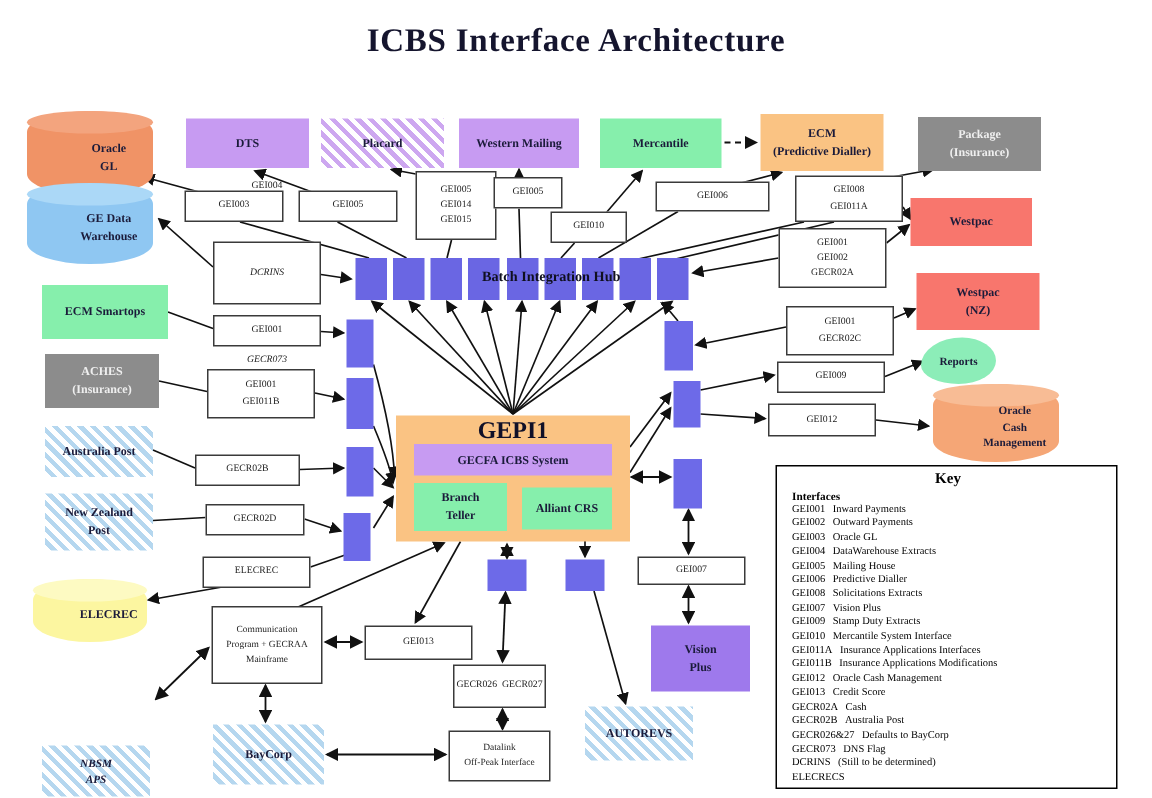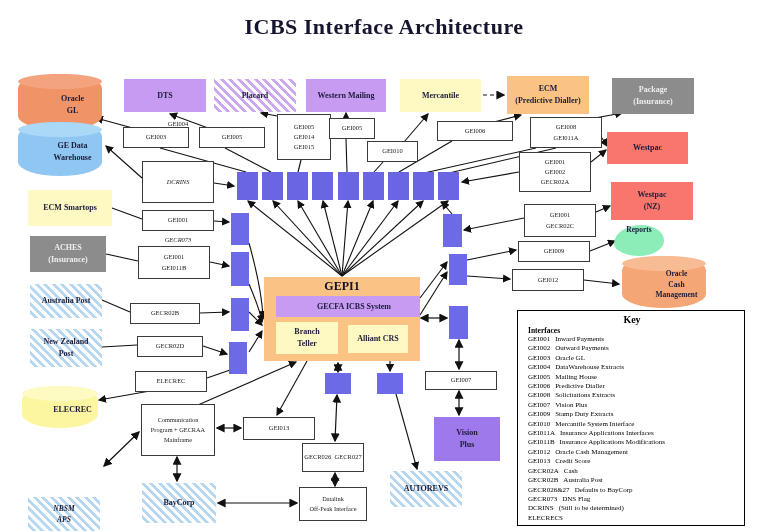--- a/index.html
+++ b/index.html
@@ -4,21 +4,21 @@
 <style>
   html,body{margin:0;padding:0;background:#fff;}
   #canvas{position:relative;width:768px;height:532px;background:#ffffff;overflow:hidden;
           font-family:"Liberation Serif",serif;}
   .title{position:absolute;left:0;top:14px;width:768px;text-align:center;
          font-size:22px;font-weight:bold;color:#15152e;letter-spacing:.5px;}
   
   .node{position:absolute;display:flex;flex-direction:column;align-items:center;justify-content:center;
         text-align:center;font-weight:bold;font-size:8px;line-height:1.5;color:#1b1b3a;}
   .purple{background:#c79bf2;}
-  .blue{background:#fef9c3;}
+  .blue{background:#86efac;}
   .orange{background:#fac383;}
   .gray{background:#8c8c8c;color:#efefef;}
   .red{background:#f8766d;}
   .vpurple{background:#9e79ec;}
   .hatch-purple{background:repeating-linear-gradient(45deg,#ffffff 0 3px,#cda7f0 3px 6px);}
   .hatch-blue{background:repeating-linear-gradient(45deg,#ffffff 0 3px,#b5d7ef 3px 6px);}
   .italic{font-style:italic;margin-top:48px;}
   
   .cyl{position:absolute;display:flex;flex-direction:column;align-items:center;justify-content:center;
        text-align:center;font-weight:bold;font-size:8px;line-height:1.5;color:#1b1b3a;
@@ -33,21 +33,21 @@
   .hub-cell{width:21px;height:28px;background:#6a66e3;}
   .brect{position:absolute;background:#6d6ae8;}
   
   .key{position:absolute;left:517px;top:310px;width:228px;height:216px;background:#fff;
        border:1.5px solid #000;box-sizing:border-box;padding:3px 8px 0 10px;color:#000;}
   .key .ktitle{text-align:center;font-weight:bold;font-size:10px;}
   .key .ksub{font-weight:bold;font-size:7.5px;margin-top:1px;}
   .key .krow{font-size:7px;line-height:9.4px;white-space:nowrap;}
   .key .krow .code{margin-right:5px;}
   .blob{position:absolute;background:#8cedb8;border-radius:55% 45% 50% 50%/60% 50% 50% 40%;
-        display:flex;justify-content:center;font-weight:bold;font-size:7.5px;color:#1b1b3a;}
+        display:flex;align-items:center;justify-content:center;font-weight:bold;font-size:7.5px;color:#1b1b3a;}
   svg.wires{position:absolute;left:0;top:0;}
 </style>
 </head>
 <body>
 
 <div id="canvas">
 
   <div class="title">ICBS Interface Architecture</div>
 
   <svg class="wires" width="768" height="532" viewBox="0 0 768 532">
@@ -215,34 +215,35 @@
     <div class="hub-cell"></div>
     <div class="hub-cell"></div>
     <div class="hub-cell"></div>
     <div class="hub-cell"></div>
     <div class="hub-cell"></div>
     <div class="hub-cell"></div>
     <div class="hub-cell"></div>
     <div class="hub-cell"></div>
     <div class="hub-cell"></div>
   </div>
+  <div style="position:absolute;left:270px;top:180px;width:195px;text-align:center;font-weight:bold;font-size:9.5px;color:#101020;">Batch Integration Hub</div>
 
   <div class="brect" style="left:231px;top:213px;width:18px;height:32px;"></div>
   <div class="brect" style="left:231px;top:252px;width:18px;height:34px;"></div>
   <div class="brect" style="left:231px;top:298px;width:18px;height:33px;"></div>
   <div class="brect" style="left:229px;top:342px;width:18px;height:32px;"></div>
   <div class="brect" style="left:443px;top:214px;width:19px;height:33px;"></div>
   <div class="brect" style="left:449px;top:254px;width:18px;height:31px;"></div>
   <div class="brect" style="left:449px;top:306px;width:19px;height:33px;"></div>
   <div class="brect" style="left:325px;top:373px;width:26px;height:21px;"></div>
   <div class="brect" style="left:377px;top:373px;width:26px;height:21px;"></div>
 
   <div style="position:absolute;left:264px;top:277px;width:156px;height:84px;background:#fac383;">
-    <div style="text-align:center;font-weight:bold;font-size:12px;color:#101028;margin-top:2px;">GEPI1</div>
-    <div class="node purple" style="left:12px;top:19px;width:132px;height:21px;font-size:8px;padding-left:12px;">
+    <div style="text-align:center;font-weight:bold;font-size:16px;color:#101028;margin-top:2px;">GEPI1</div>
+    <div class="node purple" style="left:12px;top:19px;width:132px;height:21px;font-size:8px;">
         <span>GECFA ICBS System</span>
       </div>
     <div class="node blue" style="left:12px;top:45px;width:62px;height:32px;">
         <span>Branch</span>
         <span>Teller</span>
       </div>
     <div class="node blue" style="left:84px;top:48px;width:60px;height:28px;">
         <span>Alliant CRS</span>
       </div>
   </div>

